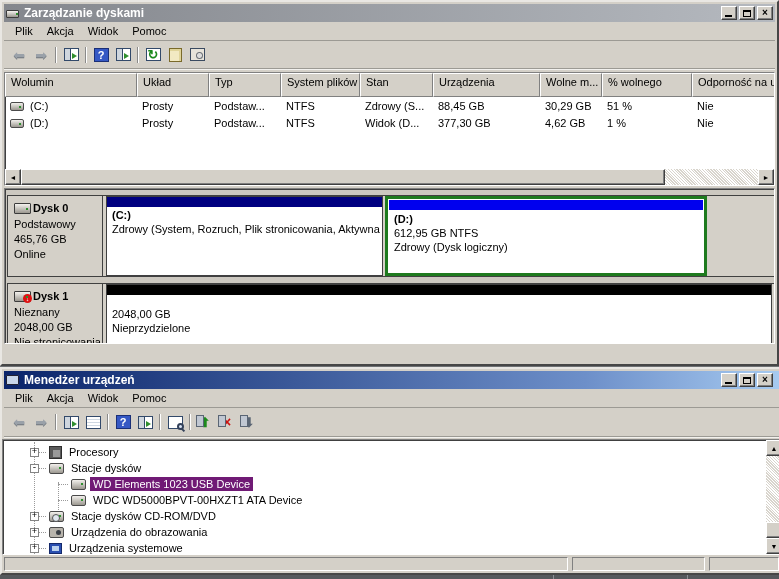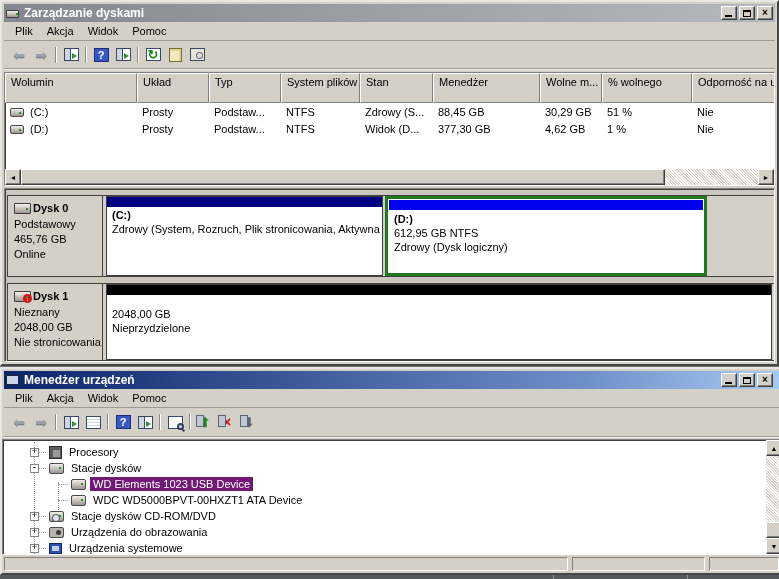--- a/index.html
+++ b/index.html
@@ -64,42 +64,42 @@
   .g-up { color:#1c8a1c; font-size:13px; font-weight:bold; }
   .g-down { color:#5a6574; font-size:13px; font-weight:bold; }
   .g-x { color:#cc1111; font-size:14px; font-weight:bold; }
   .dev-sliver { position:absolute; left:2px; top:3px; width:8px; height:12px;
                 background:#c0c7d2; border:1px solid #5a6574; }
 
   
   .sunken { border:1px solid; border-color:#808080 #fff #fff #808080;
             box-shadow:inset 1px 1px 0 #404040; }
   .vol-list { position:absolute; left:2px; right:2px; top:70px; height:114px; background:#fff; overflow:hidden; }
-  .vhead { display:flex; height:30px; }
+  .vhead { display:flex; height:24px; }
   .hc { background:#d4d0c8; border:1px solid; border-color:#fff #808080 #808080 #fff;
         padding:2px 0 0 5px; white-space:nowrap; overflow:hidden; flex:none; }
   .vrow { display:flex; height:17px; align-items:center; }
   .vc { padding-left:5px; white-space:nowrap; overflow:hidden; flex:none; }
   .c0{width:132px} .c1{width:72px} .c2{width:72px} .c3{width:79px} .c4{width:73px}
   .c5{width:107px} .c6{width:62px} .c7{width:90px} .c8{width:150px}
   .vol-ico { display:inline-block; width:14px; height:9px; margin-right:6px; vertical-align:-1px;
              background:linear-gradient(#f2f0ec,#9c9890); border:1px solid #4a4a4a; border-radius:2px; position:relative; }
   .vol-ico::after { content:""; position:absolute; right:2px; top:3px; width:2px; height:2px; background:#2f8f2f; }
 
   .hscroll { position:absolute; left:0; right:0; bottom:0; height:16px; background:#efede6; display:flex; }
   .sb-btn { width:16px; height:16px; background:#d4d0c8; border:1px solid;
             border-color:#fff #404040 #404040 #fff; box-shadow:inset -1px -1px 0 #808080;
             font-size:7px; display:flex; align-items:center; justify-content:center; color:#000; flex:none; }
   .sb-thumb { width:644px; height:16px; background:#d4d0c8; border:1px solid;
               border-color:#fff #404040 #404040 #fff; box-shadow:inset -1px -1px 0 #808080; flex:none; }
   .sb-track { flex:1; background:repeating-linear-gradient(45deg,#fff 0 1px,#d8d4cc 1px 2px); }
   .sb-right { margin-left:auto; }
 
   
-  .gview { position:absolute; left:2px; right:2px; top:186px; height:174px; background:#ccc8c0; overflow:hidden; }
+  .gview { position:absolute; left:2px; right:2px; top:186px; height:156px; background:#ccc8c0; overflow:hidden; }
   .dstrip { position:absolute; left:2px; width:768px; background:#d4d0c8;
             border:1px solid #404040; display:flex; }
   .dpanel { width:95px; flex:none; border-right:1px solid #404040; padding:6px 0 0 6px; background:#d4d0c8; }
   .dhead { display:flex; align-items:center; font-weight:bold; margin-bottom:3px; }
   .dpanel .ln { line-height:15px; white-space:nowrap; }
   .disk-ico { width:17px; height:11px; margin-right:2px; position:relative; flex:none;
               background:linear-gradient(#f4f2ee,#9c9890); border:1px solid #3c3c3c; border-radius:1px; }
   .disk-ico::after { content:""; position:absolute; right:2px; top:4px; width:2px; height:2px; background:#2f8f2f; }
   .disk-ico .warn { position:absolute; right:-2px; bottom:-2px; width:9px; height:9px; border-radius:50%;
                     background:#d11; color:#fff; font-size:7px; line-height:9px; text-align:center; font-weight:bold; }
@@ -210,21 +210,21 @@
         </span>
     </div>
 
     <div class="vol-list sunken">
       <div class="vhead">
         <div class="hc c0">Wolumin</div>
         <div class="hc c1">Układ</div>
         <div class="hc c2">Typ</div>
         <div class="hc c3">System plików</div>
         <div class="hc c4">Stan</div>
-        <div class="hc c5">Menedżer</div>
+        <div class="hc c5">Urządzenia</div>
         <div class="hc c6">Wolne m...</div>
         <div class="hc c7">% wolnego</div>
         <div class="hc c8">Odporność na u</div>
       </div>
       <div class="vrow">
         <div class="vc c0"><span class="vol-ico"></span><span>(C:)</span></div>
         <div class="vc c1">Prosty</div>
         <div class="vc c2">Podstaw...</div>
         <div class="vc c3">NTFS</div>
         <div class="vc c4">Zdrowy (S...</div>

